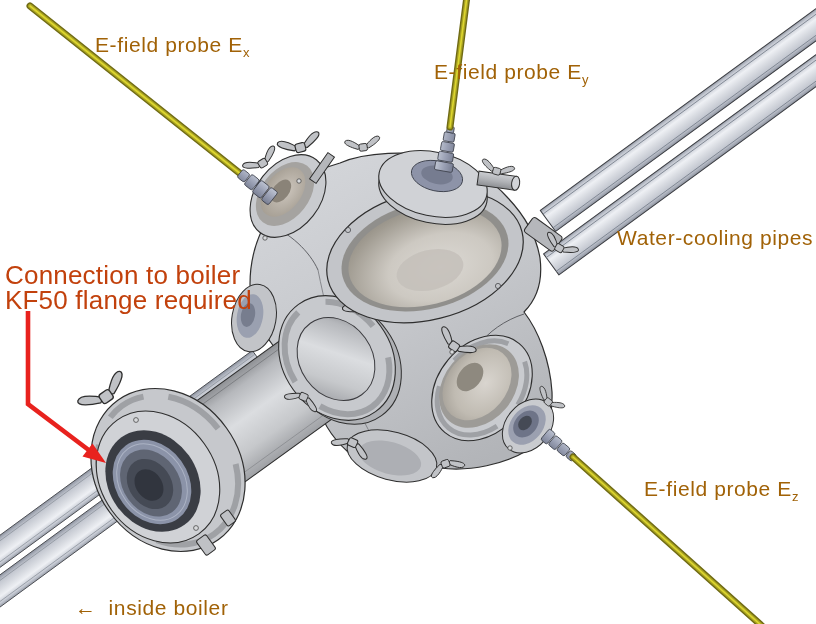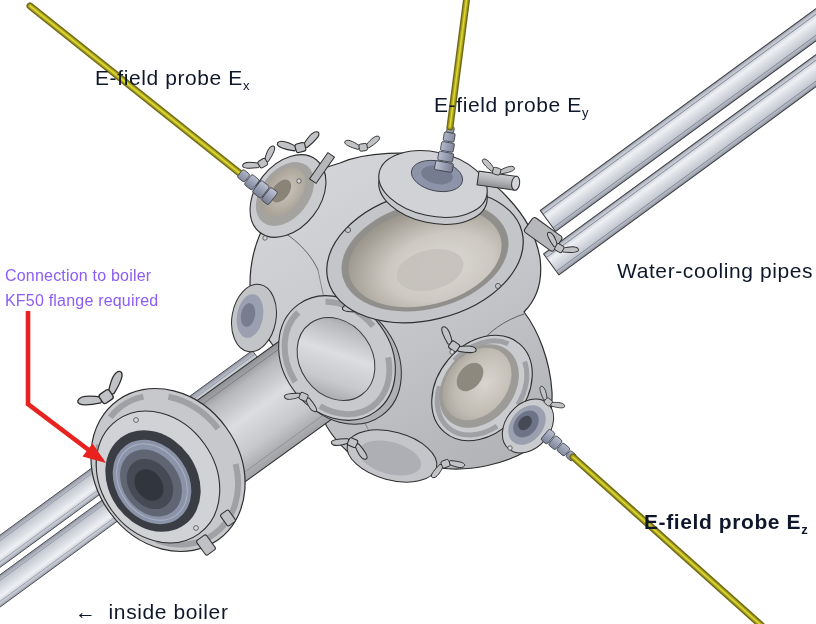--- a/index.html
+++ b/index.html
@@ -1,21 +1,21 @@
 <!DOCTYPE html>
 <html><head>
 <meta charset="utf-8">
 <style>
   html,body{margin:0;padding:0;background:#ffffff;}
   .stage{position:relative;width:816px;height:624px;background:#ffffff;overflow:hidden;
          font-family:"Liberation Sans",sans-serif;}
   .stage svg{position:absolute;left:0;top:0;}
-  .lbl{position:absolute;color:#0f172a;font-size:21px;letter-spacing:0.6px;white-space:nowrap;z-index:5;margin-top:33px;}
+  .lbl{position:absolute;color:#a16207;font-size:21px;letter-spacing:0.6px;white-space:nowrap;z-index:5;}
   .lbl sub{font-size:13px;letter-spacing:0;}
-  .lbl-red{position:absolute;color:#8b5cf6;font-size:16px;line-height:25px;letter-spacing:0.2px;white-space:nowrap;z-index:5;}
+  .lbl-red{position:absolute;color:#c2410c;font-size:26px;line-height:25px;letter-spacing:0.2px;white-space:nowrap;z-index:5;}
   .arrow-char{display:inline-block;margin-right:12px;}
 </style>
 </head>
 <body>
 
 <div class="stage">
 
 <svg width="816" height="624" viewBox="0 0 816 624" xmlns="http://www.w3.org/2000/svg" xmlns:xlink="http://www.w3.org/1999/xlink">
   <defs>
     <linearGradient id="gTube" x1="0" y1="-13" x2="0" y2="13" gradientUnits="userSpaceOnUse">
@@ -277,21 +277,21 @@
   <span>E-field probe E</span><sub>y</sub>
 </div>
 
 <div class="lbl" style="left:617px;top:226px;">Water-cooling pipes</div>
 
 <div class="lbl-red" style="left:5px;top:263px;">
   <div>Connection to boiler</div>
   <div>KF50 flange required</div>
 </div>
 
-<div class="lbl" style="left:644px;top:477px;font-weight:bold;">
+<div class="lbl" style="left:644px;top:477px;">
   <span>E-field probe E</span><sub>z</sub>
 </div>
 
-<div class="lbl" style="left:75px;top:567px;text-align:center;">
+<div class="lbl" style="left:75px;top:596px;text-align:center;">
   <span class="arrow-char">←</span><span>inside boiler</span>
 </div>
 
 </div>
 
 </body></html>

